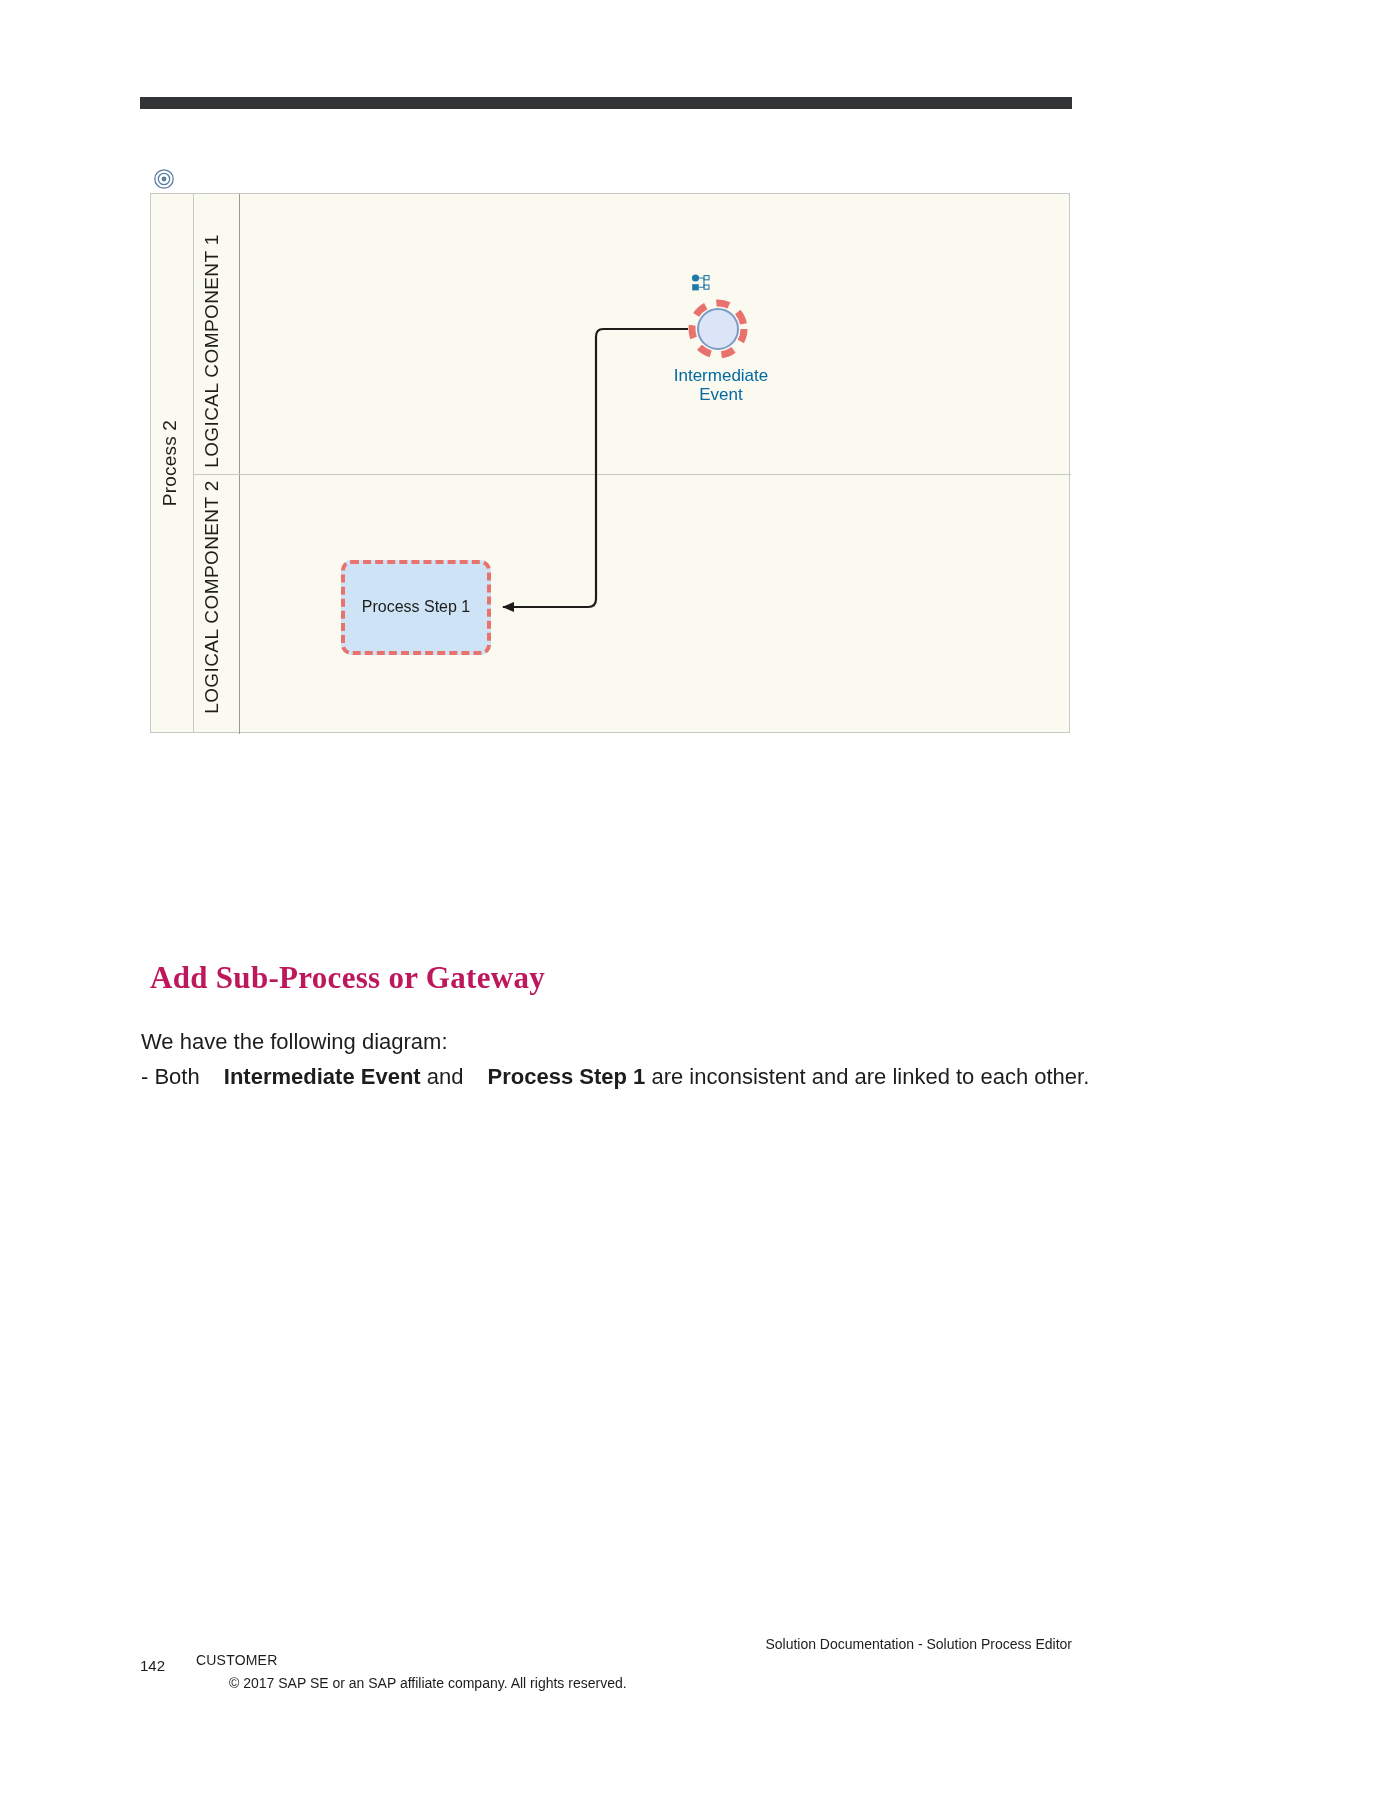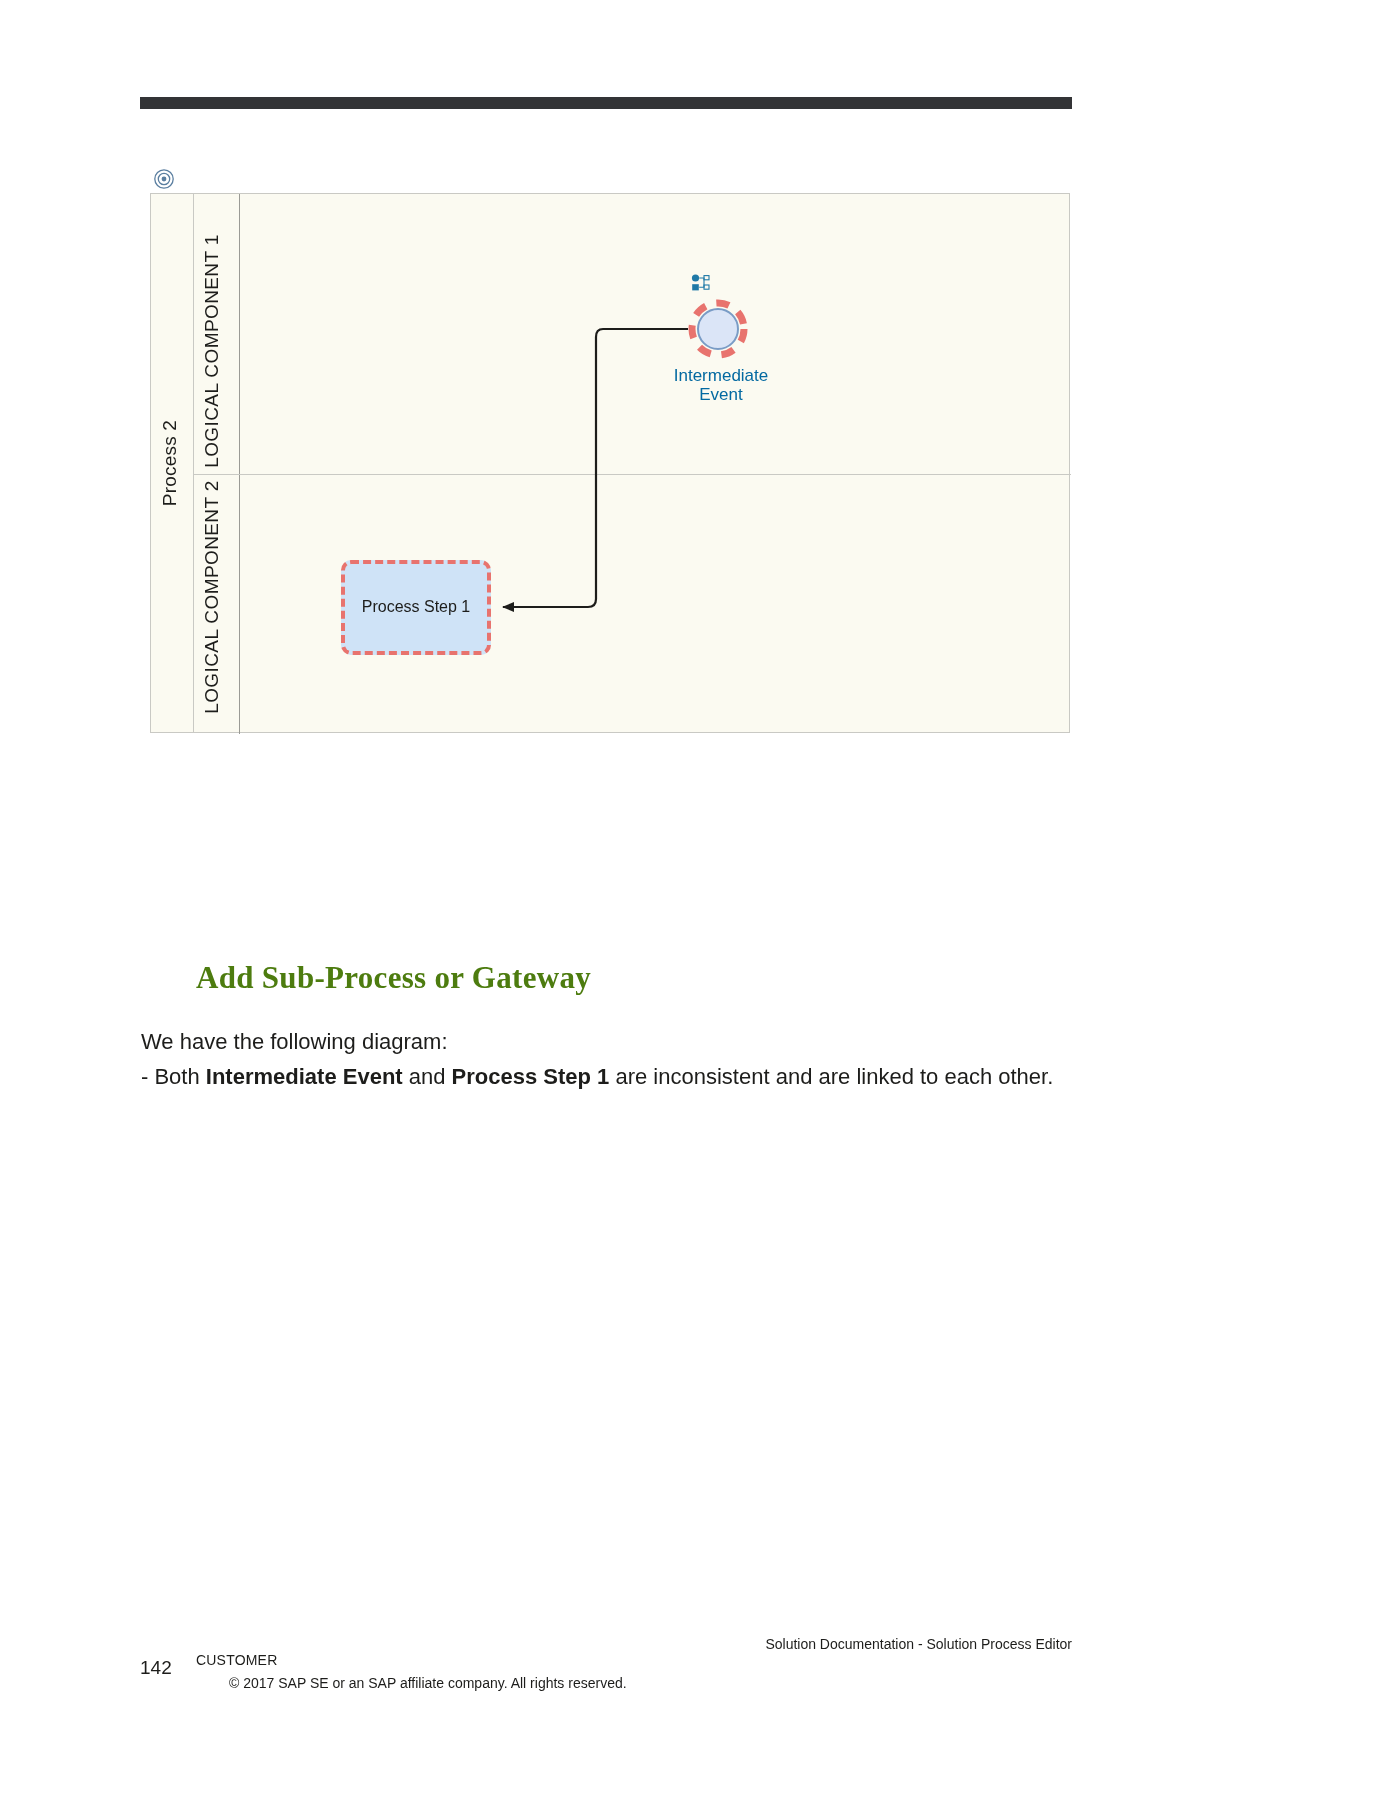--- a/index.html
+++ b/index.html
@@ -188,51 +188,50 @@
   }
 
   
   #section-heading {
     position: absolute;
     left: 150px;
     top: 960px;
     font-family: "Liberation Serif", serif;
     font-weight: bold;
     font-size: 31px;
-    color: #4d7c0f;
+    color: #be185d;
     letter-spacing: 0.3px;
-    margin-left: 46px;
   }
   #body-copy {
     position: absolute;
     left: 141px;
     top: 1026px;
     width: 960px;
     font-size: 22px;
     color: #1d1d1b;
     line-height: 1.44;
   }
   #body-copy .para { margin: 0 0 3px 0; }
-  #body-copy b { font-weight: bold; }
+  #body-copy b { font-weight: bold; margin-left: 18px; }
 
   
   #footer {
     position: absolute;
     left: 0;
     top: 1630px;
     width: 1391px;
     height: 70px;
     font-size: 14px;
     color: #1d1d1b;
   }
   #footer-page-number {
     position: absolute;
     left: 140px;
     top: 27px;
-    font-size: 19px;
+    font-size: 15px;
   }
   #footer-customer {
     position: absolute;
     left: 196px;
     top: 6px;
     letter-spacing: 0.2px;
     margin-top: 16px;
   }
   #footer-copyright {
     position: absolute;

